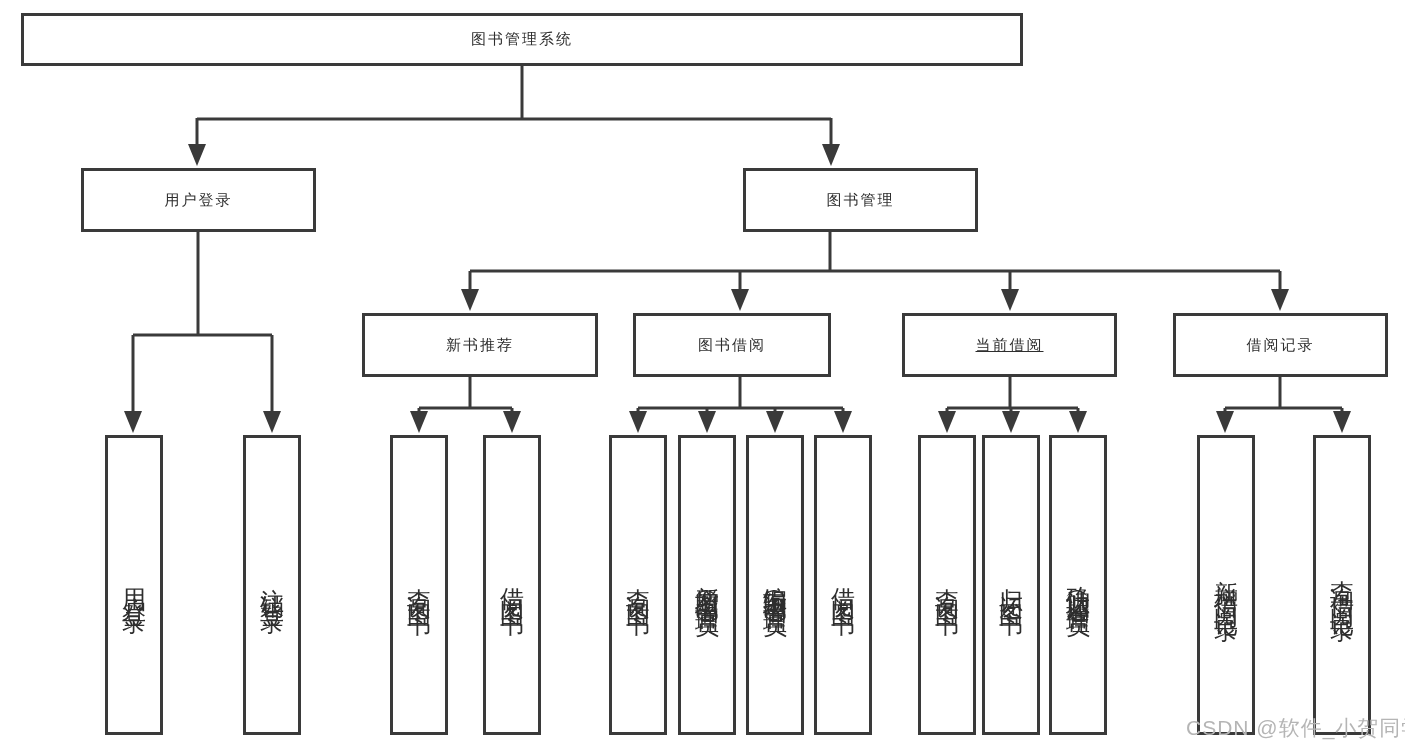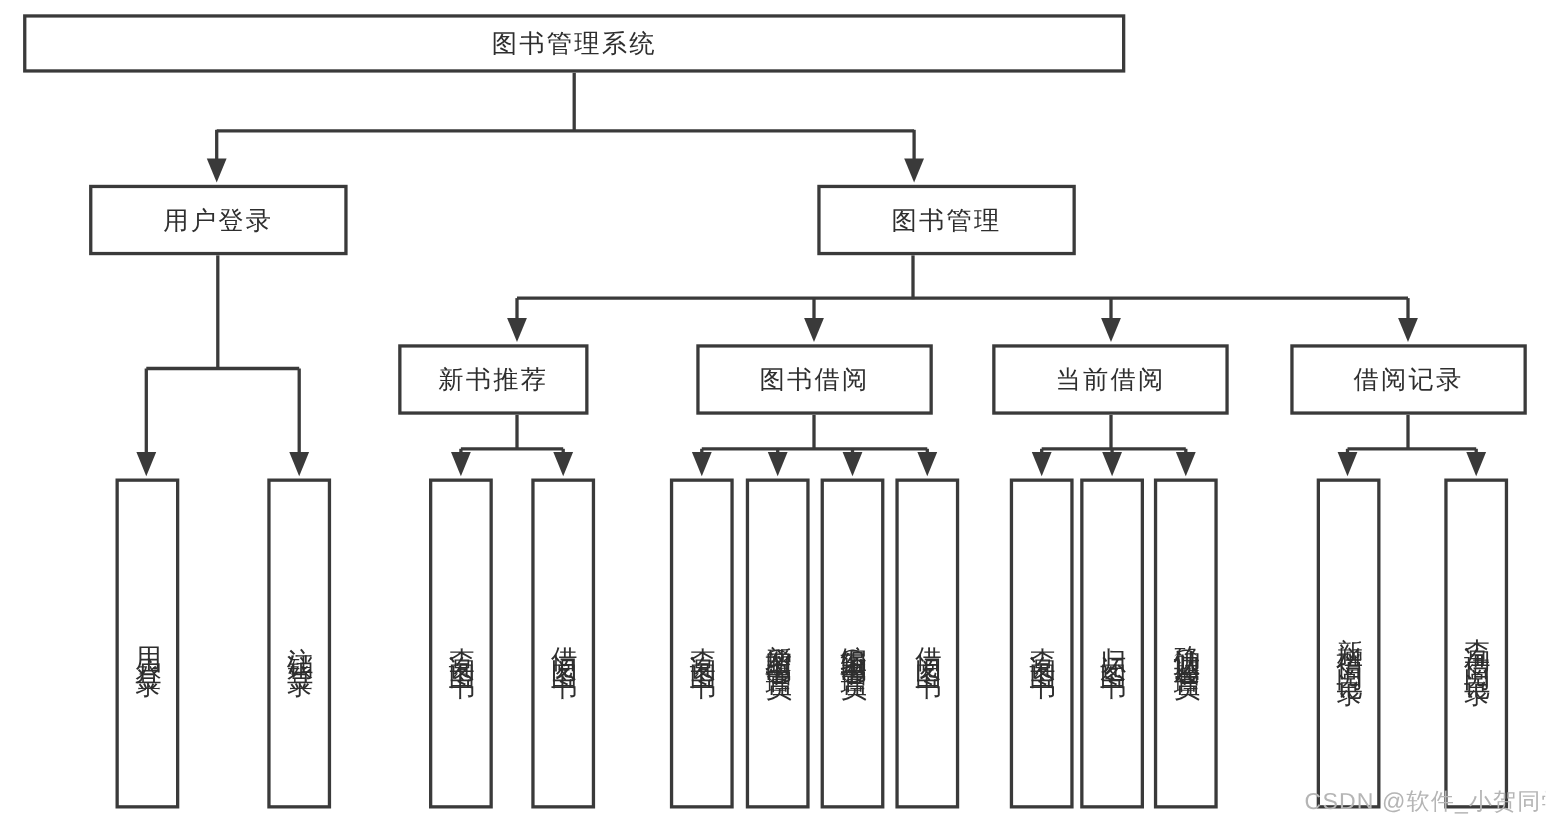--- a/index.html
+++ b/index.html
@@ -21,21 +21,21 @@
   .wires path{stroke:var(--line);stroke-width:3;fill:none;}
   .wires polygon{fill:var(--line);stroke:none;}
   .node{
     position:absolute;
     box-sizing:border-box;
     border:3px solid var(--line);
     background:#fff;
     display:flex;align-items:center;justify-content:center;
     text-align:center;
   }
-  .h-label{font-size:23px;letter-spacing:2px;white-space:nowrap;}
+  .h-label{font-size:15px;letter-spacing:2px;white-space:nowrap;}
   .leaf{width:58px;top:435px;height:300px;}
   .v-label{
     writing-mode:vertical-rl;
     text-orientation:mixed;
     font-size:24px;
     line-height:1;
     white-space:nowrap;
   }
   .gap-l{letter-spacing:8px;}
   .gap-s{letter-spacing:4px;}
@@ -123,27 +123,27 @@
     <span class="h-label">图书管理系统</span>
   </div>
 
   <div class="node" style="left:81px;top:168px;width:235px;height:64px;">
     <span class="h-label">用户登录</span>
   </div>
   <div class="node" style="left:712px;top:168px;width:235px;height:64px;margin-left:31px;">
     <span class="h-label">图书管理</span>
   </div>
 
-  <div class="node" style="left:362px;top:313px;width:173px;height:64px;">
+  <div class="node" style="left:362px;top:313px;width:236px;height:64px;">
     <span class="h-label">新书推荐</span>
   </div>
-  <div class="node" style="left:633px;top:313px;width:215px;height:64px;">
+  <div class="node" style="left:633px;top:313px;width:198px;height:64px;">
     <span class="h-label">图书借阅</span>
   </div>
-  <div class="node" style="left:902px;top:313px;width:215px;height:64px;">
+  <div class="node" style="left:902px;top:313px;width:215px;height:64px;text-decoration:underline;">
     <span class="h-label">当前借阅</span>
   </div>
   <div class="node" style="left:1173px;top:313px;width:215px;height:64px;">
     <span class="h-label">借阅记录</span>
   </div>
 
   <div class="node leaf" style="left:105px;">
     <span class="v-label gap-l">用户登录</span>
   </div>
   <div class="node leaf" style="left:243px;">

